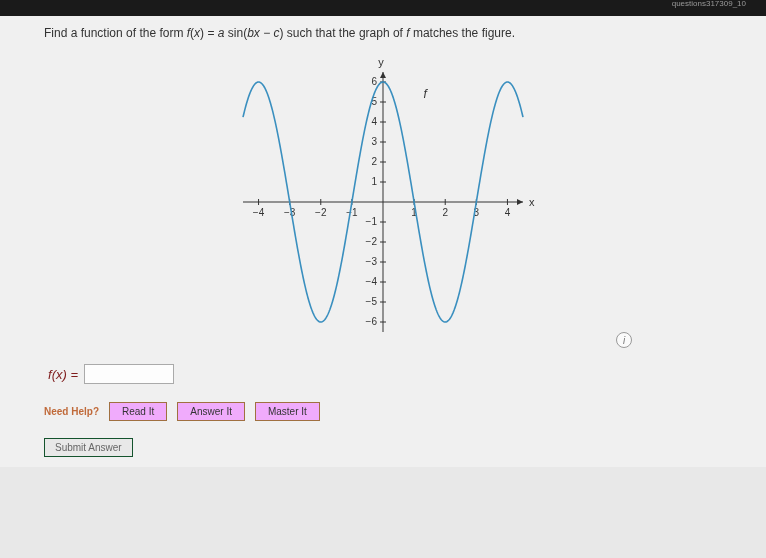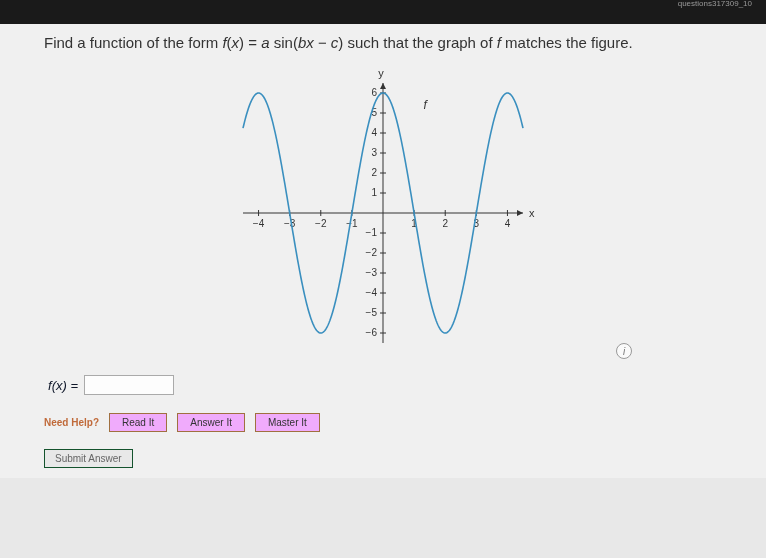--- a/index.html
+++ b/index.html
@@ -6,25 +6,25 @@
   body {
     font-family: Arial, Helvetica, sans-serif;
     background: #e8e8e8;
     width: 766px;
     height: 558px;
     overflow: hidden;
     position: relative;
   }
   .topbar {
     background: #1a1a1a;
-    height: 24px;
+    height: 16px;
     color: #999;
     font-size: 8px;
     text-align: right;
-    padding-right: 14px;
+    padding-right: 20px;
     line-height: 8px;
   }
   .content {
     background: #f0f0f0;
     padding: 4px 20px 10px 20px;
     filter: blur(0.3px);
   }
   .qheader {
     display: flex;
     align-items: center;
@@ -38,40 +38,40 @@
     background: #f8f8f8;
     padding: 3px 10px;
     font-size: 11px;
     color: #333;
     cursor: pointer;
     display: inline-flex;
     align-items: center;
   }
   .ref { font-size: 12px; font-weight: bold; color: #333; margin-left: 6px; }
   .qbody { padding: 6px 24px 0 24px; }
-  .prompt { font-size: 15px; color: #333; margin-bottom: 8px; }
+  .prompt { font-size: 12px; color: #333; margin-bottom: 8px; }
   .prompt i { font-style: italic; }
   .graph-wrap { display:flex; justify-content:center; padding: 4px 0 2px; position: relative; }
   svg.graph { display:block; }
   .info-icon {
     position: absolute;
     right: 90px;
     bottom: 6px;
     width: 16px; height: 16px;
     border: 1px solid #999;
     border-radius: 50%;
     font-size: 10px;
     color: #777;
     display: flex;
     align-items: center; justify-content: center;
     font-style: italic;
     background: #fafafa;
   }
   .answer-row { display:flex; align-items:center; gap:6px; margin: 10px 0 18px 4px; }
-  .answer-row .fx { font-style: italic; font-size: 13px; color: #0f172a; }
+  .answer-row .fx { font-style: italic; font-size: 13px; color: #7f1d1d; }
   .answer-row input {
     width: 90px; height: 20px;
     border: 1px solid #aaa;
     background: #fdfdfd;
     font-size: 12px;
     padding: 0 4px;
   }
   .help-row { display:flex; align-items:center; gap: 10px; margin-bottom: 16px; }
   .need-help { color: #c06a3a; font-size: 10px; font-weight: bold; }
   .help-btn {

